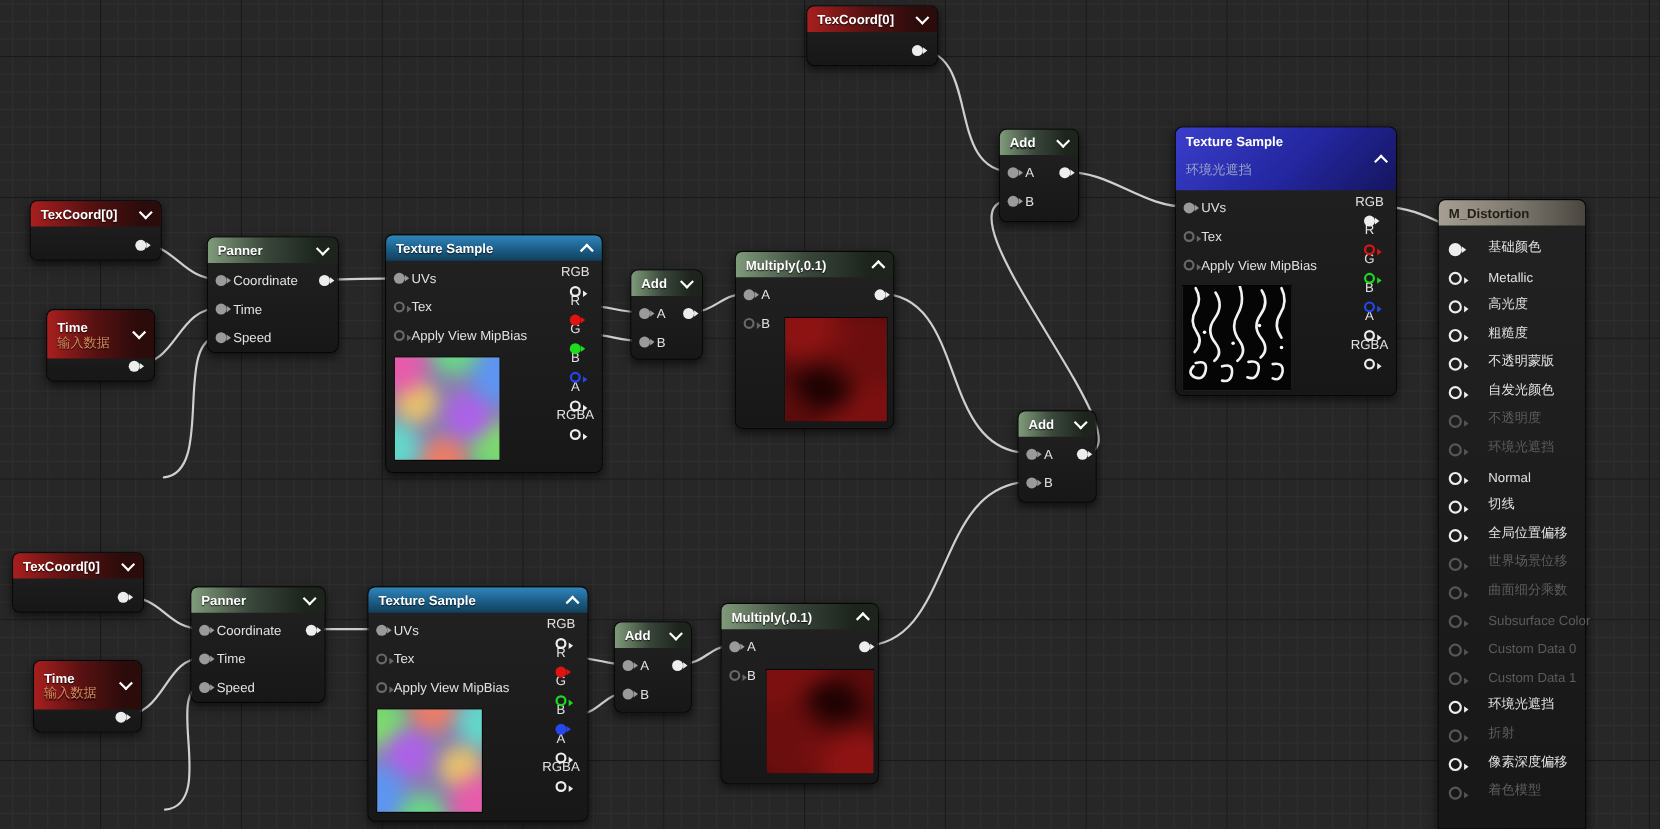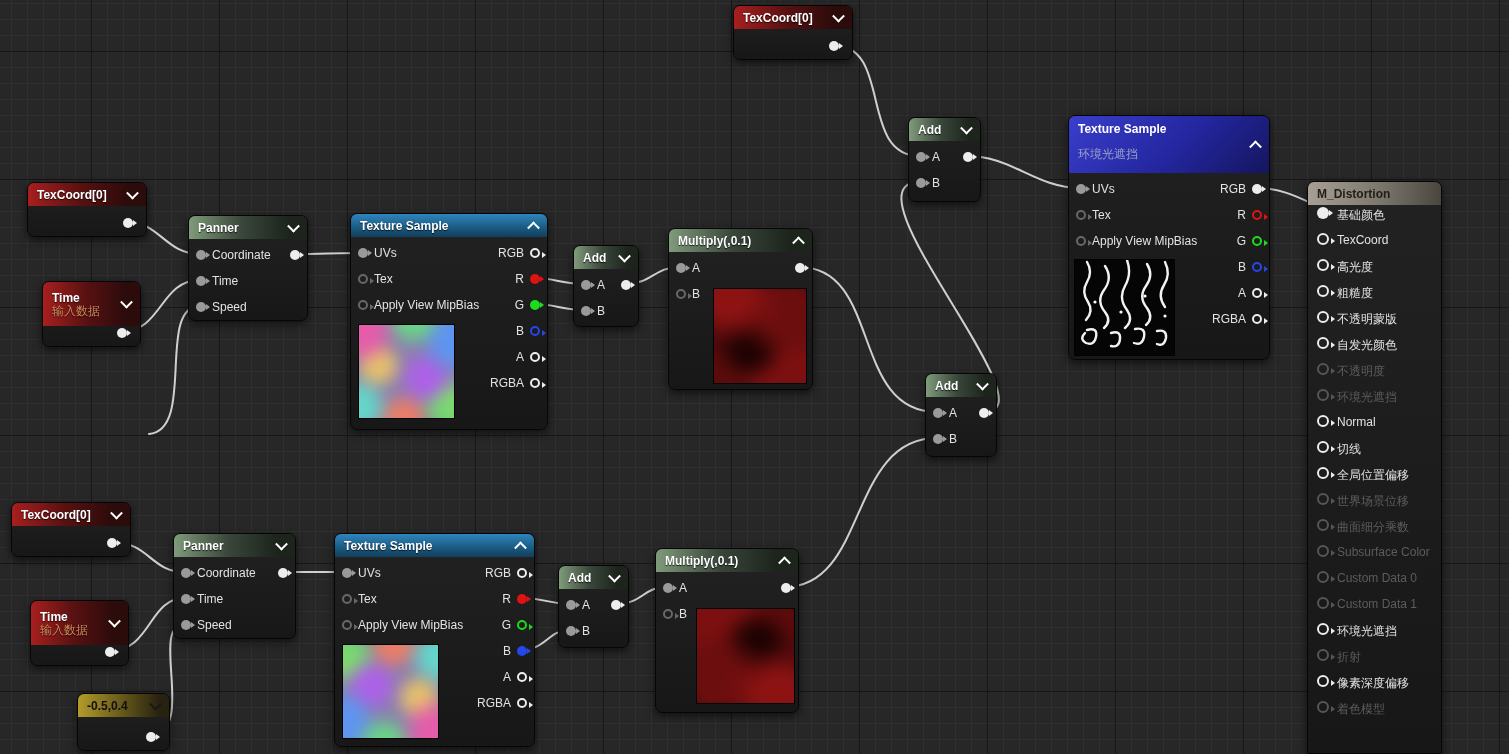--- a/index.html
+++ b/index.html
@@ -41,40 +41,40 @@
   .chev.dark{border-color:#181818;}
 
   .rows{padding-top:3px;}
   .row{height:26px;display:flex;align-items:center;gap:6px;padding:0 7px;white-space:nowrap;}
   .row.spread{justify-content:space-between;}
   .ig{display:flex;align-items:center;gap:6px;}
   .cols{position:absolute;top:23px;left:0;right:0;}
   .cols .side{position:absolute;top:3px;}
   .side.L{left:0;}
   .side.R{right:0;}
-  .side .row.out{justify-content:flex-end;}
+  .side .row.out{flex-direction:column;}
 
   .pin{width:10px;height:10px;border-radius:50%;position:relative;flex:none;box-sizing:border-box;color:#bdbdbd;}
   .pin::after{content:"";position:absolute;left:10px;top:2px;border-left:4px solid currentColor;
               border-top:3px solid transparent;border-bottom:3px solid transparent;}
   .pin.fill{background:currentColor;}
   .pin.ring{border:2px solid currentColor;}
   .pin.white{color:#ededed;}
   .pin.gray{color:#9a9a9a;}
   .pin.dimring{color:#686868;}
   .pin.red{color:#e01313;}
   .pin.green{color:#1ddb1d;}
   .pin.blue{color:#2547ec;}
   .pin.big{width:12px;height:12px;}
   .pin.big::after{left:12px;top:3px;}
   .pin.off{color:#565656;}
 
   .body-pin{position:absolute;right:13px;bottom:8px;}
 
-  .mdrow{height:26px;display:flex;align-items:flex-start;gap:8px;padding:0 9px;white-space:nowrap;}
+  .mdrow{height:26px;display:flex;align-items:flex-end;gap:24px;padding:0 9px;white-space:nowrap;}
   .mdrow.off{color:#5c5c5c;}
 
   .tex-preview{position:absolute;overflow:hidden;border:1px solid #020202;background:#444;}
   .tex-preview i{position:absolute;inset:-18%;filter:blur(7px);display:block;}
   .noise i{background:
     radial-gradient(circle at 15% 18%, rgba(235,90,170,.95) 0 11%, transparent 24%),
     radial-gradient(circle at 55% 8%, rgba(100,225,130,.9) 0 10%, transparent 22%),
     radial-gradient(circle at 88% 25%, rgba(90,150,245,.95) 0 12%, transparent 25%),
     radial-gradient(circle at 28% 45%, rgba(245,205,95,.85) 0 10%, transparent 22%),
     radial-gradient(circle at 65% 55%, rgba(175,95,235,.95) 0 12%, transparent 26%),
@@ -381,21 +381,21 @@
     <div class="hdr tan" style="padding-right:9px">
       <span>M_Distortion</span>
     </div>
     <div class="rows" style="padding-top:2px">
       <div class="mdrow">
           <i class="pin big fill white"></i>
           <span>基础颜色</span>
         </div>
       <div class="mdrow">
           <i class="pin big ring white"></i>
-          <span>TexCoord</span>
+          <span>Metallic</span>
         </div>
       <div class="mdrow">
           <i class="pin big ring white"></i>
           <span>高光度</span>
         </div>
       <div class="mdrow">
           <i class="pin big ring white"></i>
           <span>粗糙度</span>
         </div>
       <div class="mdrow">
@@ -501,27 +501,20 @@
     <div class="hdr red h44">
       <span class="two">
         <span>Time</span>
         <span class="sub2">输入数据</span>
       </span>
       <i class="chev"></i>
     </div>
     <i class="pin fill white body-pin"></i>
   </div>
 
-  <div class="node" style="left:77px;top:693px;width:91px;height:56px">
-    <div class="hdr yellow">
-      <span>-0.5,0.4</span>
-      <i class="chev dark"></i>
-    </div>
-    <i class="pin fill white body-pin"></i>
-  </div>
 
   <div class="node" style="left:334px;top:533px;width:199px;height:212px">
     <div class="hdr teal">
       <span>Texture Sample</span>
       <i class="chev up"></i>
     </div>
     <div class="cols">
       <div class="side L">
         <div class="row">
             <i class="pin fill gray"></i>

